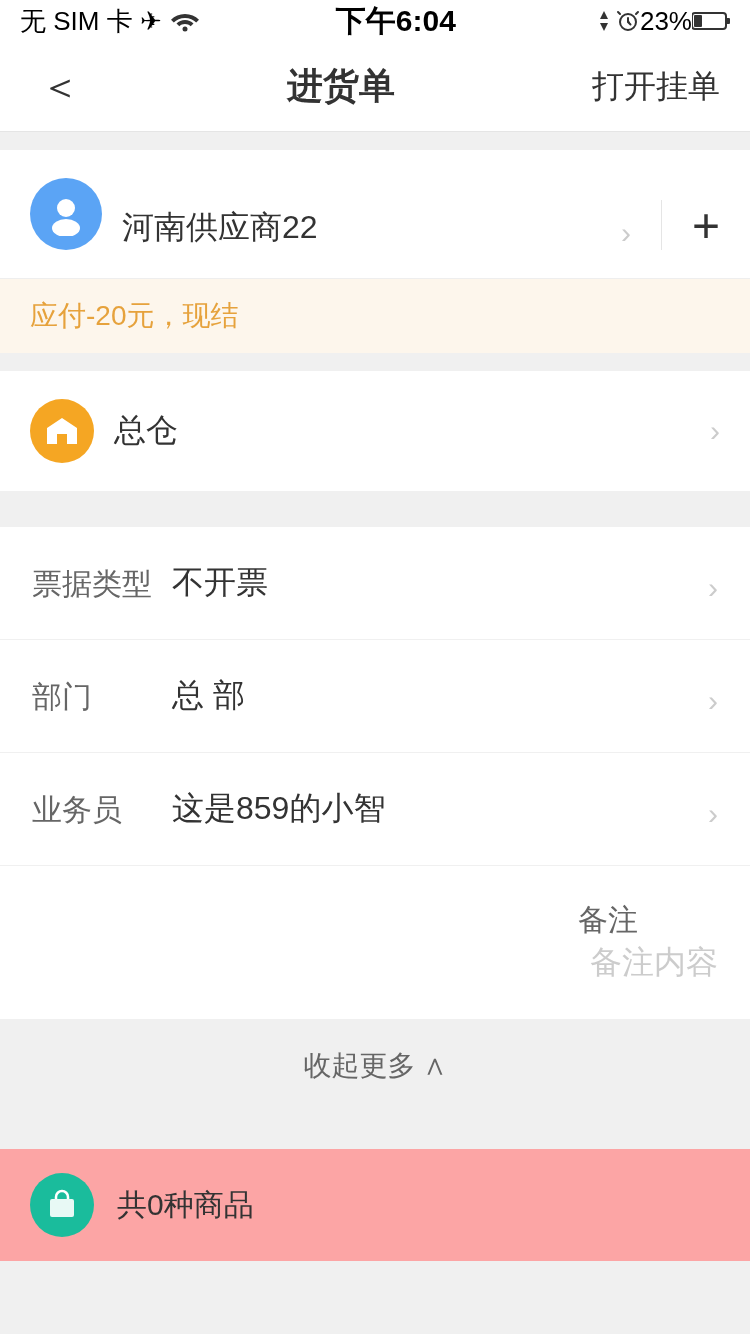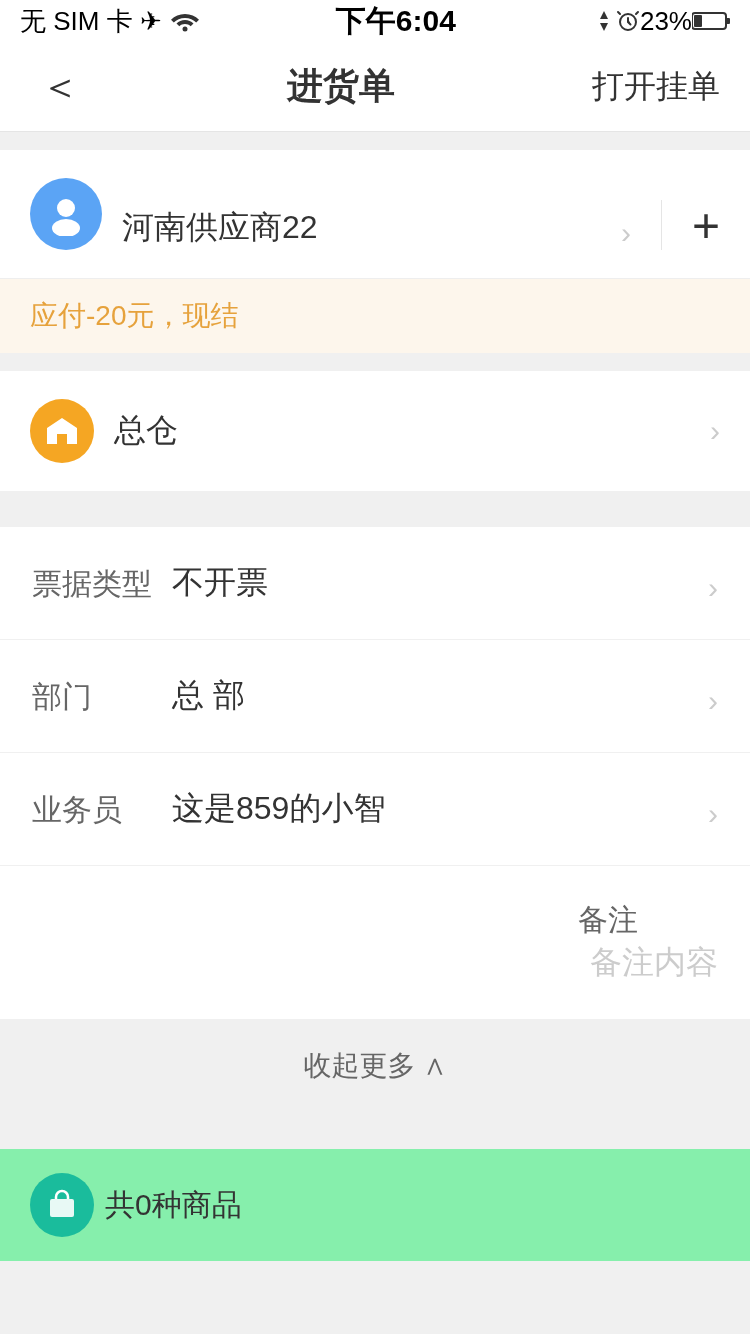--- a/index.html
+++ b/index.html
@@ -183,26 +183,26 @@
       background: #f0f0f0;
       text-align: center;
       padding: 28px;
       font-size: 28px;
       color: #666;
       cursor: pointer;
     }
 
     
     .bottom-section {
-      background: #86efac;
+      background: #fca5a5;
       margin-top: 18px;
       display: flex;
       align-items: center;
       padding: 24px 30px;
-      gap: 11px;
+      gap: 23px;
     }
     .product-icon {
       width: 64px;
       height: 64px;
       border-radius: 50%;
       background: #1abc9c;
       display: flex;
       align-items: center;
       justify-content: center;
       flex-shrink: 0;

